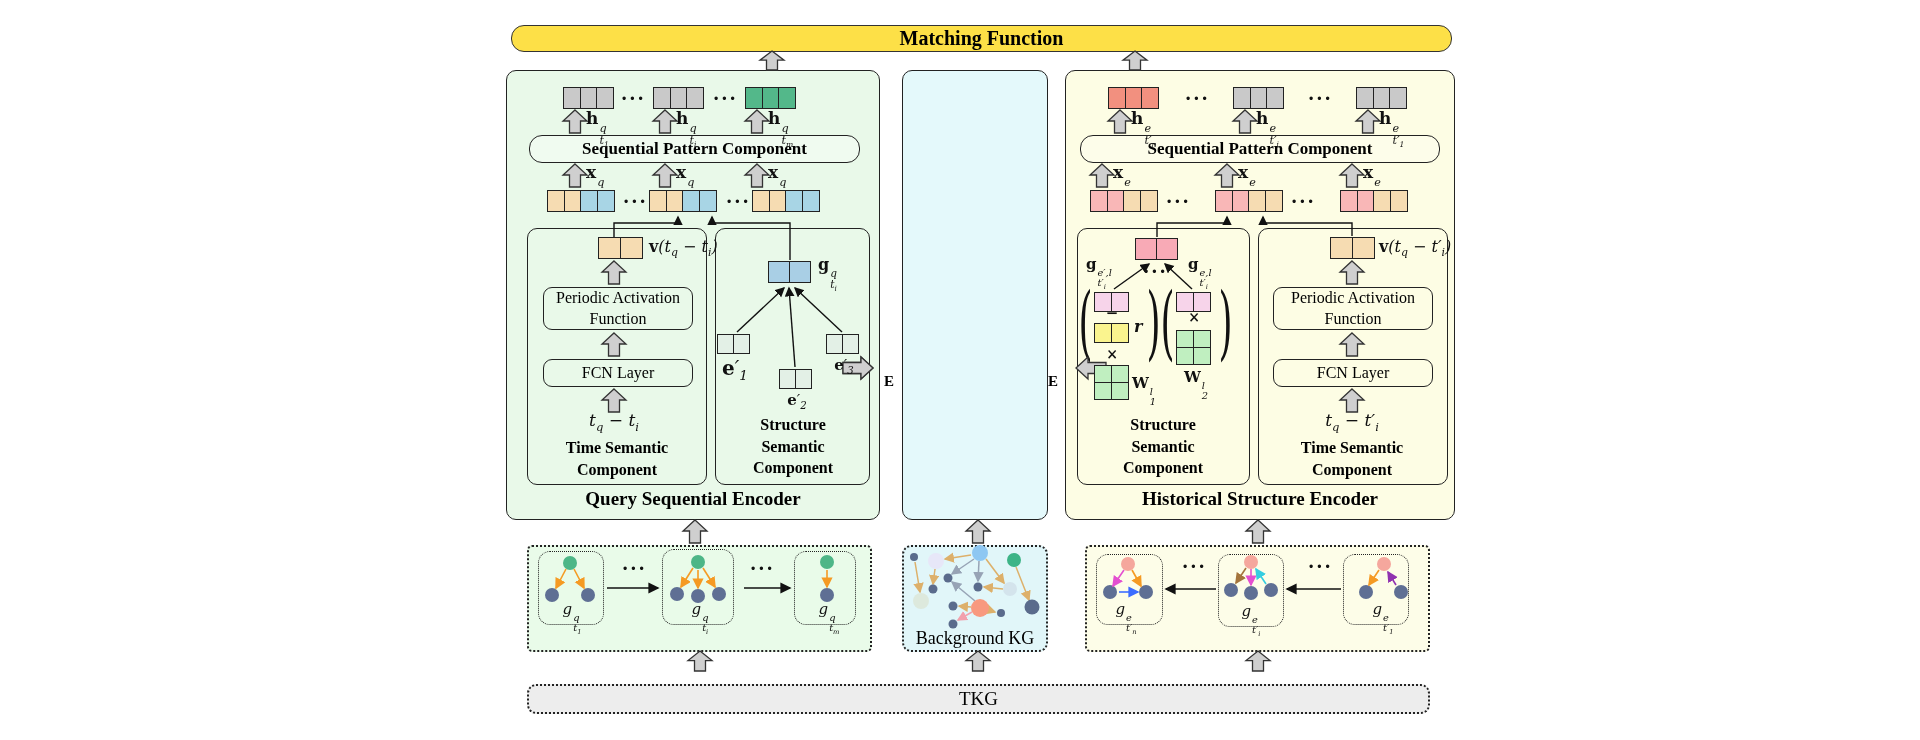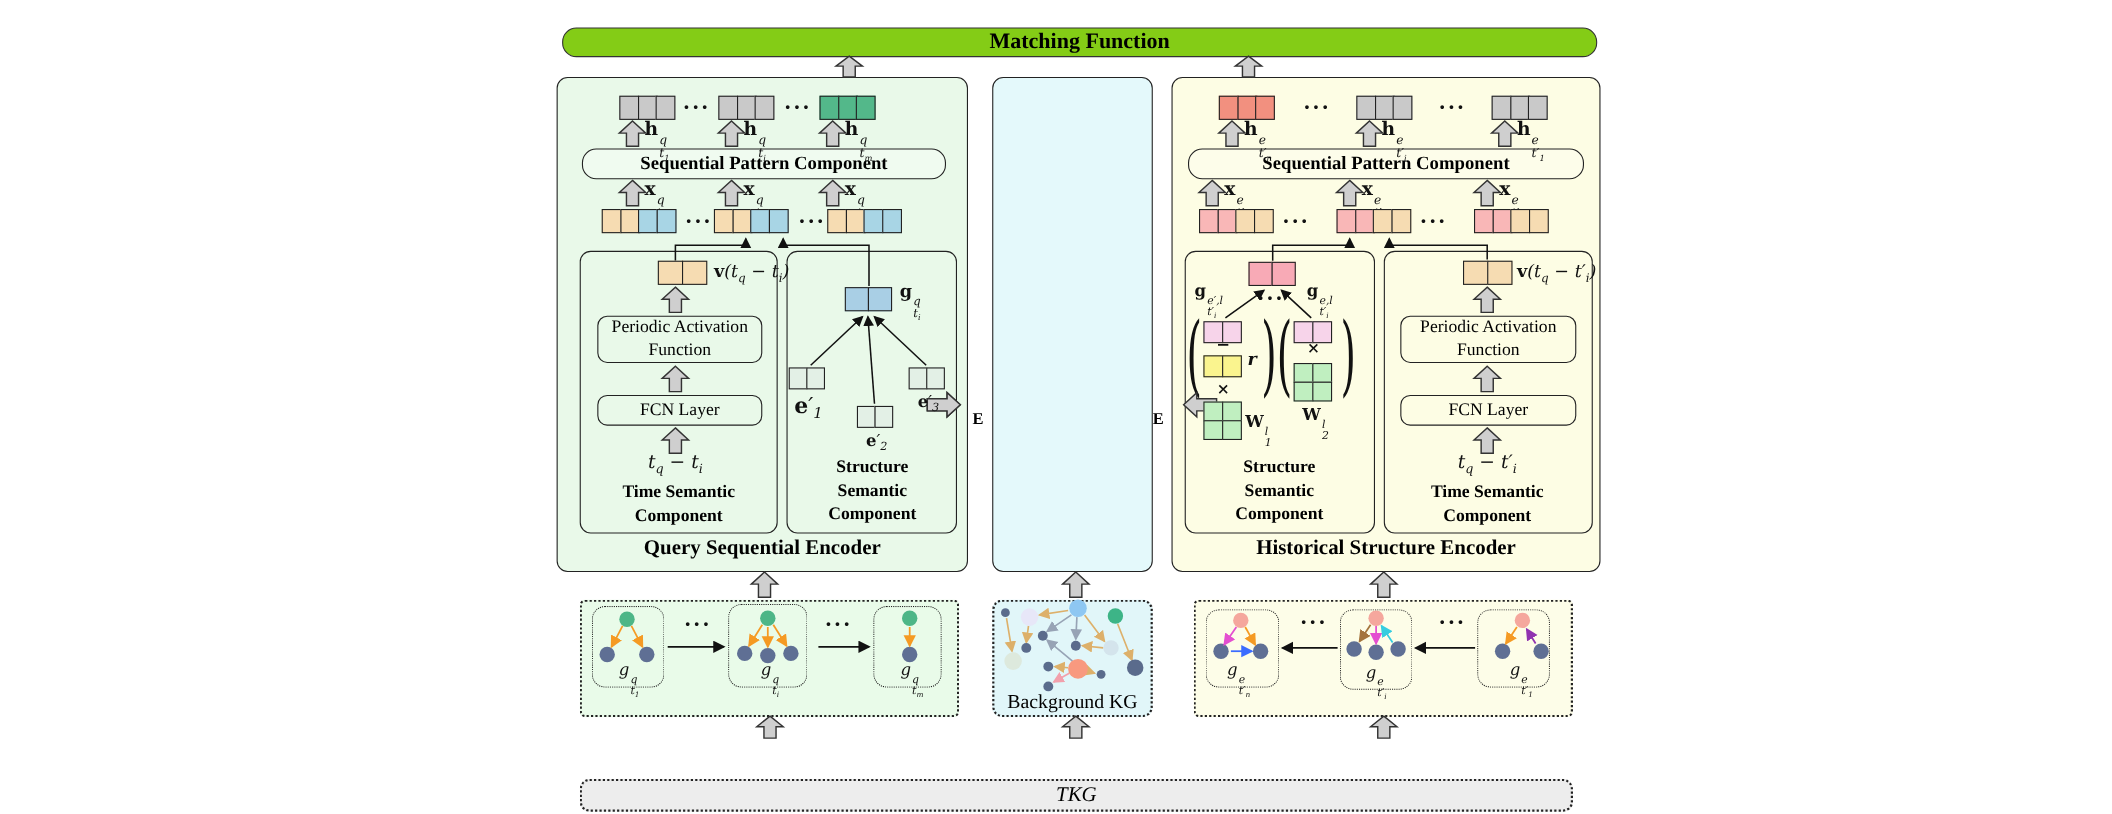--- a/index.html
+++ b/index.html
@@ -30,21 +30,21 @@
   .grid .cell:nth-child(2){margin-left:-1.4px}
   .grid .cell:nth-child(3){margin-top:-1.4px;margin-left:0}
   .grid .cell:nth-child(4){margin-top:-1.4px;margin-left:-1.4px}
   svg.overlay{position:absolute;left:0;top:0;pointer-events:none}
 </style>
 </head>
 <body>
 
 <div class="stage" id="stage">
 
-  <div class="rbox flexc" style="left: 511px; top: 25px; width: 941px; height: 27px; border-radius: 13px; border-color: rgb(51, 51, 51); background: #84cc16;">
+  <div class="rbox flexc" style="left: 511px; top: 25px; width: 941px; height: 27px; border-radius: 13px; border-color: rgb(51, 51, 51); background: #fde047;">
     <span class="lbl bold" style="position:static;font-size:20px">Matching Function</span>
   </div>
 
   <div class="rbox" style="left: 506px; top: 70px; width: 374px; height: 450px; background: rgb(233, 249, 233);"></div>
   <div class="rbox" style="left: 902px; top: 70px; width: 146px; height: 450px; background: rgb(228, 249, 251);"></div>
   <div class="rbox" style="left: 1065px; top: 70px; width: 390px; height: 450px; background: rgb(253, 253, 228);"></div>
 
 
   <div class="rbox thin flexc" style="left:529px;top:135px;width:331px;height:28px;border-radius:13px;background:#f0fbf0">
     <span class="lbl bold" style="position:static;font-size:17px">Sequential Pattern Component</span>
@@ -89,21 +89,21 @@
 
   <span class="lbl bold ctr" style="left:889px;top:373px;font-size:15px">E</span>
   <span class="lbl bold ctr" style="left:1053px;top:373px;font-size:15px">E</span>
 
   <div class="rbox dotted" style="left: 527px; top: 545px; width: 345px; height: 107px; border-radius: 5px; background: rgb(233, 251, 233);"></div>
   <div class="rbox dotted" style="left: 902px; top: 545px; width: 146px; height: 107px; border-radius: 9px; background: rgb(225, 246, 249);"></div>
   <div class="rbox dotted" style="left: 1085px; top: 545px; width: 345px; height: 107px; border-radius: 5px; background: rgb(253, 253, 232);"></div>
 
   <span class="lbl ctr" style="left:975px;top:628px;font-size:18px">Background KG</span>
 
-  <div class="rbox dotted flexc" style="left: 527px; top: 708px; width: 903px; height: 30px; border-radius: 9px; background: rgb(237, 237, 237); font-style: italic;">
+  <div class="rbox dotted flexc" style="left: 527px; top: 684px; width: 903px; height: 30px; border-radius: 9px; background: rgb(237, 237, 237);">
     <span class="lbl" style="position:static;font-size:19px">TKG</span>
   </div>
 
   <span class="paren" style="left:1070px;top:283px">(</span>
   <span class="paren" style="left:1138px;top:283px">)</span>
   <span class="paren" style="left:1152px;top:283px">(</span>
   <span class="paren" style="left:1210px;top:283px">)</span>
 
   <svg class="overlay" id="overlay" width="1920" height="740">
       <defs>

